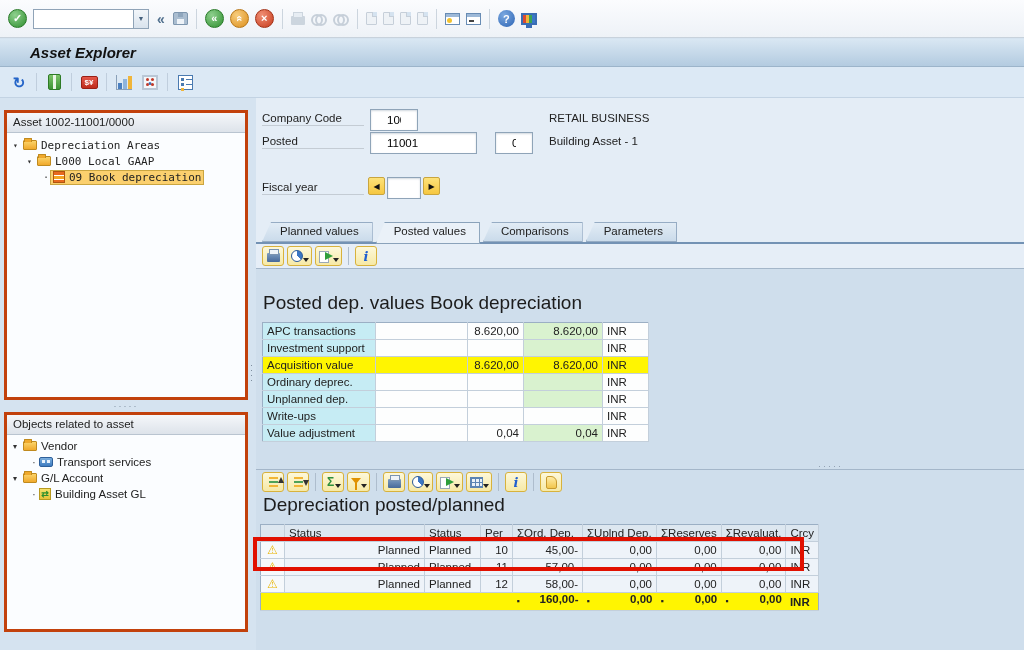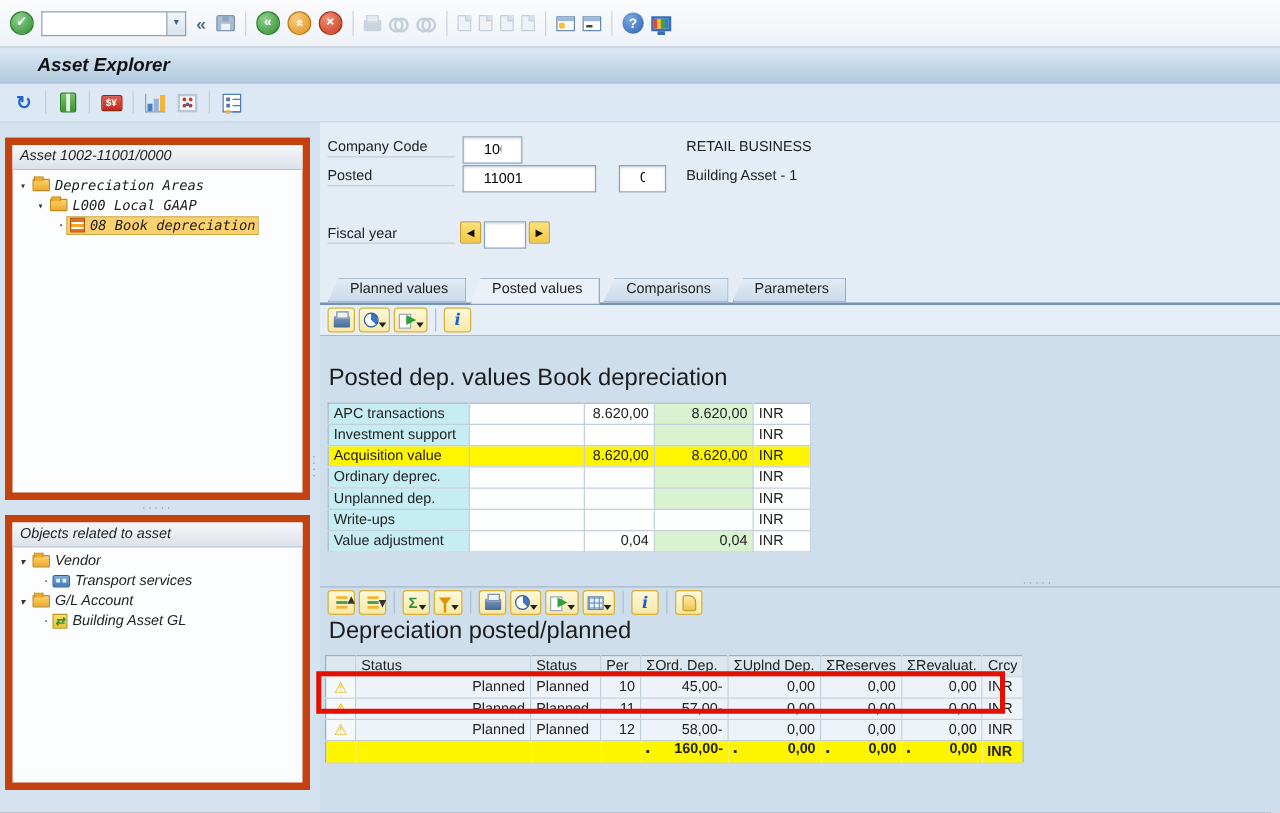--- a/index.html
+++ b/index.html
@@ -64,21 +64,21 @@
   .mi-abacus::before, .mi-abacus::after { content:""; position:absolute; left:2px; width:3px; height:3px; border-radius:50%;
              background:#c23a2a; box-shadow:5px 0 0 #c23a2a, 2.5px 4px 0 #3a6db4; }
   .mi-abacus::before { top:1px; } .mi-abacus::after { top:6px; box-shadow:5px 0 0 #c23a2a; }
   .mi-legend { width:15px; height:15px; border:1px solid #4a7ab0; background:#fff; position:relative;}
   .mi-legend::before { content:""; position:absolute; left:2px; top:2px; width:3px; height:3px; background:#4a7ab0;
              box-shadow:0 5px 0 #4a7ab0, 0 10px 0 #f0b53a;}
   .mi-legend::after { content:""; position:absolute; left:7px; top:3px; width:6px; height:1px; background:#4a7ab0;
              box-shadow:0 5px 0 #4a7ab0, 0 10px 0 #4a7ab0;}
 
   
-  .panel { position:absolute; background:#fbfdff; border:6px solid #c2410c;font-style:italic; }
+  .panel { position:absolute; background:#fbfdff; border:3px solid #c2410c; }
   .panel .phead { height:20px; background:linear-gradient(#f5f7fa,#dde3ea); border-bottom:1px solid #b9c4d0;
                   padding:3px 6px 0 6px; color:#222; }
   .p1 { left:4px; top:110px; width:244px; height:290px; }
   .p2 { left:4px; top:412px; width:244px; height:220px; }
   .trow { display:flex; align-items:center; height:16px; padding-left:6px; white-space:nowrap; }
   .p1 .trow { font-family:"DejaVu Sans Mono", monospace; font-size:11px; }
   .exp { font-size:8px; color:#333; width:10px; }
   .dot { width:10px; text-align:center; color:#555; }
   .ico-folder { width:14px; height:10px; background:linear-gradient(#fbd46a,#f0a92c); border:1px solid #c08a1e;
                 border-radius:1px; position:relative; margin-right:4px; flex:none;}
@@ -254,21 +254,21 @@
     </div>
     <div class="trow" style="padding-left:20px">
       <span class="exp">▾</span>
       <span class="ico-folder"></span>
       <span>L000 Local GAAP</span>
     </div>
     <div class="trow" style="padding-left:34px">
       <span class="dot">·</span>
       <span class="selitem" style="display:flex;align-items:center">
         <span class="ico-grid"></span>
-        <span>08 Book depreciation</span>
+        <span>09 Book depreciation</span>
       </span>
     </div>
   </div>
 
   <div class="hsplit">·····</div>
 
   <div class="panel p2">
     <div class="phead">Objects related to asset</div>
     <div class="trow" style="margin-top:3px">
       <span class="exp">▾</span>

